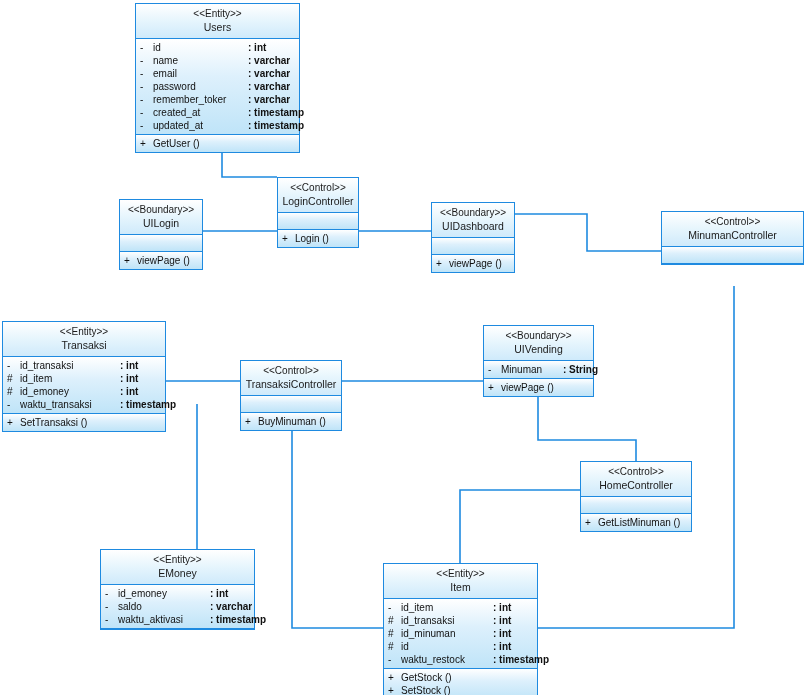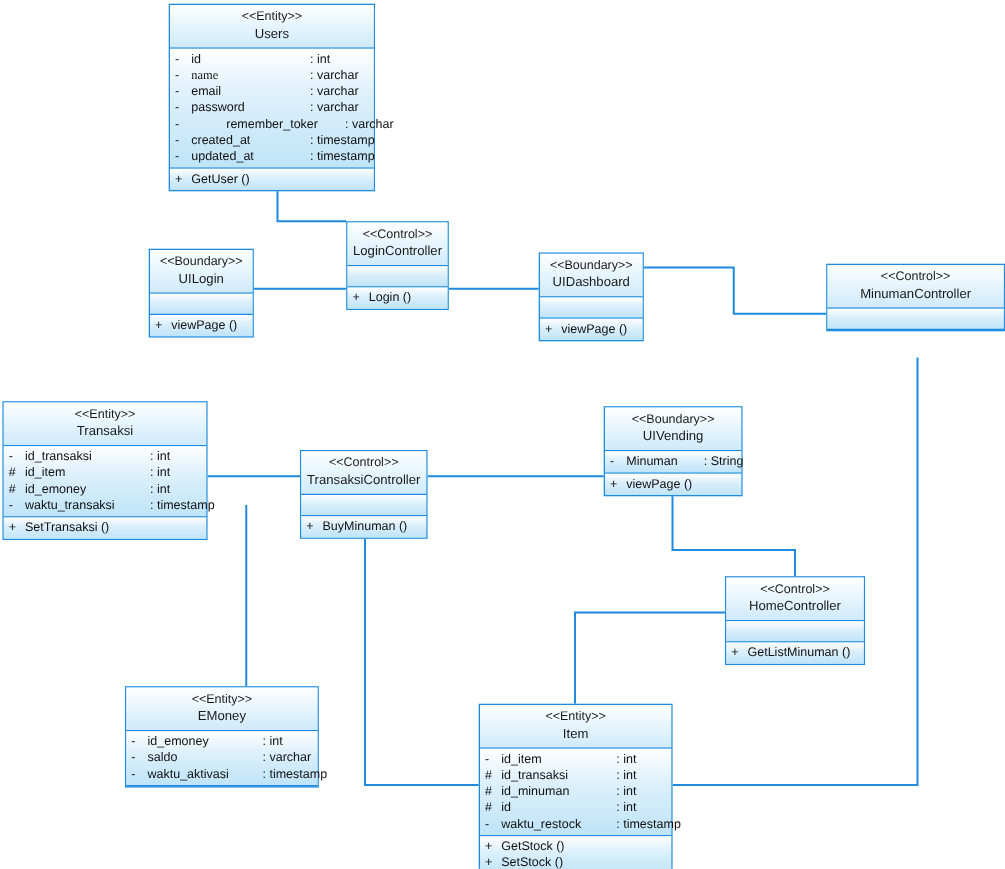--- a/index.html
+++ b/index.html
@@ -19,21 +19,21 @@
   .uml .attrs{
       background:linear-gradient(to bottom,#ffffff 0%,#ddf0fc 40%,#bfe4f8 100%);
       border-bottom:1px solid #1e8ae0;padding:2px 0 2px 0;min-height:11px;}
   .uml .ops{
       background:linear-gradient(to bottom,#ffffff 0%,#ddf0fc 40%,#bfe4f8 100%);
       padding:2px 11px 2px 0;min-height:11px;}
   .uml .empty{height:12px;}
   .row{display:flex;font-size:10px;line-height:13px;color:#111;padding:0 4px;white-space:nowrap;}
   .row .vis{width:13px;flex:0 0 13px;text-align:left;}
   .row .nm{flex:1 1 auto;}
-  .row .ty{flex:0 0 auto;text-align:center;}
+  .row .ty{flex:0 0 auto;text-align:center;font-weight:bold;}
   .oprow{font-size:10px;line-height:13px;color:#111;padding:0 4px;white-space:nowrap;}
   .oprow .vis{display:inline-block;width:13px;}
 </style>
 </head>
 <body>
 
 <div id="canvas">
   <svg class="links" viewBox="0 0 804 695">
       <polyline points="222,143 222,177 277,177" fill="none" stroke="#1e8ae0" stroke-width="1.6"></polyline>
       <polyline points="203,231 277,231" fill="none" stroke="#1e8ae0" stroke-width="1.6"></polyline>
@@ -53,36 +53,36 @@
         <div class="cname">Users</div>
       </div>
       <div class="attrs">
         <div class="row">
           <span class="vis">-</span>
           <span class="nm" style="flex: 0 0 95px;">id</span>
           <span class="ty">: int</span>
         </div>
         <div class="row">
           <span class="vis">-</span>
-          <span class="nm" style="flex: 0 0 95px; font-family: Liberation Serif, serif;">name</span>
+          <span class="nm" style="flex: 0 0 95px;">name</span>
           <span class="ty">: varchar</span>
         </div>
         <div class="row">
           <span class="vis">-</span>
           <span class="nm" style="flex: 0 0 95px;">email</span>
           <span class="ty">: varchar</span>
         </div>
         <div class="row">
           <span class="vis">-</span>
           <span class="nm" style="flex: 0 0 95px;">password</span>
           <span class="ty">: varchar</span>
         </div>
         <div class="row">
           <span class="vis">-</span>
-          <span class="nm" style="flex: 0 0 95px; margin-left: 28px;">remember_toker</span>
+          <span class="nm" style="flex: 0 0 95px;">remember_toker</span>
           <span class="ty">: varchar</span>
         </div>
         <div class="row">
           <span class="vis">-</span>
           <span class="nm" style="flex: 0 0 95px;">created_at</span>
           <span class="ty">: timestamp</span>
         </div>
         <div class="row">
           <span class="vis">-</span>
           <span class="nm" style="flex: 0 0 95px;">updated_at</span>

